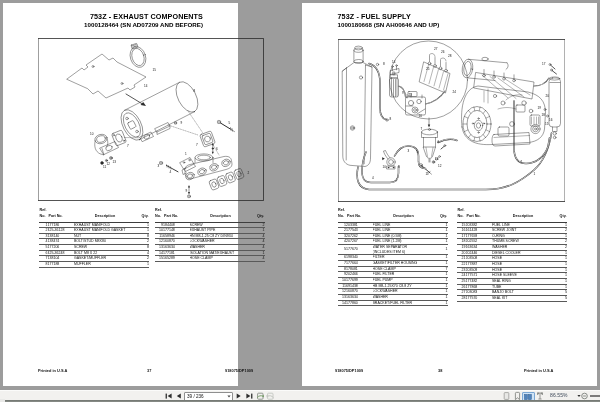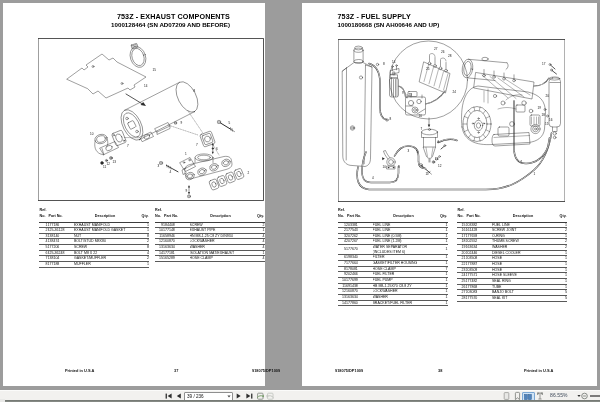--- a/index.html
+++ b/index.html
@@ -1,19 +1,19 @@
 <!DOCTYPE html>
 <html><head>
 <meta charset="utf-8">
 <style>
   html,body{margin:0;padding:0;}
   body{font-family:"Liberation Sans",sans-serif;}
   #app{position:relative;width:600px;height:402px;background:#9c9c9c;overflow:hidden;}
   .page{position:absolute;top:3px;height:383px;background:#ffffff;}
-  #page-left{left:3px;width:235px;padding-left:27px;}
+  #page-left{left:3px;width:235px;}
   #page-right{left:302px;width:295px;}
   .title-block{position:absolute;top:9px;line-height:1.25;color:#000;}
   #page-left .title-block{right:35px;text-align:right;}
   #page-right .title-block{left:35.5px;text-align:left;}
   .pg-title{font-size:7.2px;font-weight:bold;letter-spacing:.1px;}
   .pg-subtitle{font-size:6.2px;font-weight:bold;}
   .frame-svg{position:absolute;}
   
   .tgroup{position:absolute;width:110px;}
   .thead{position:relative;height:14px;font-size:3.7px;font-weight:bold;color:#111;}

